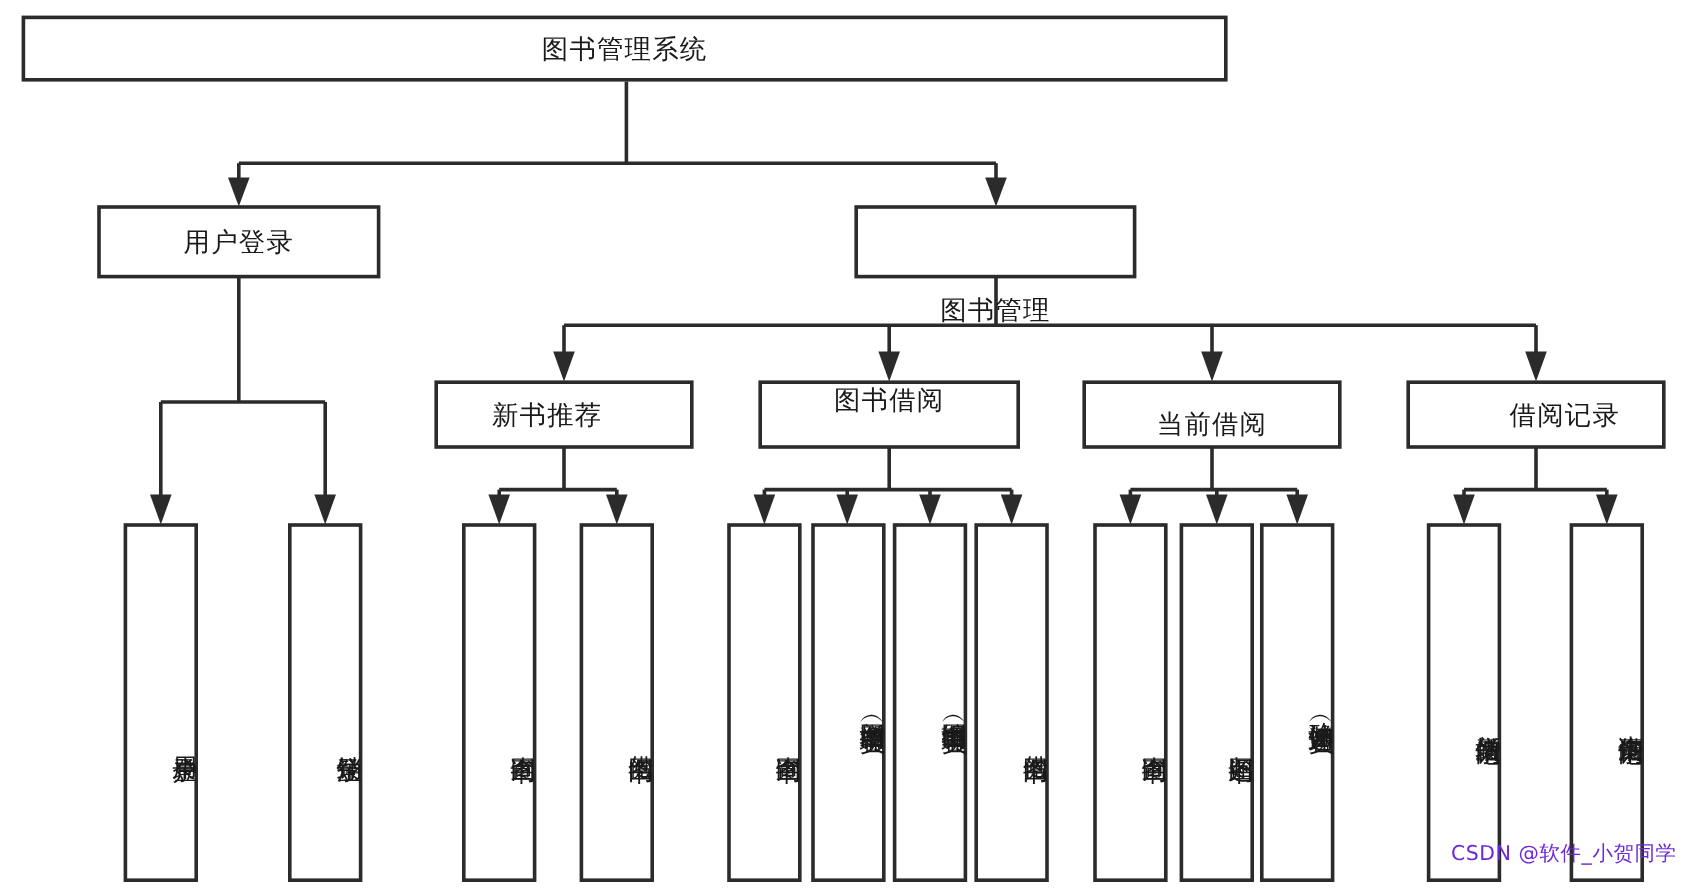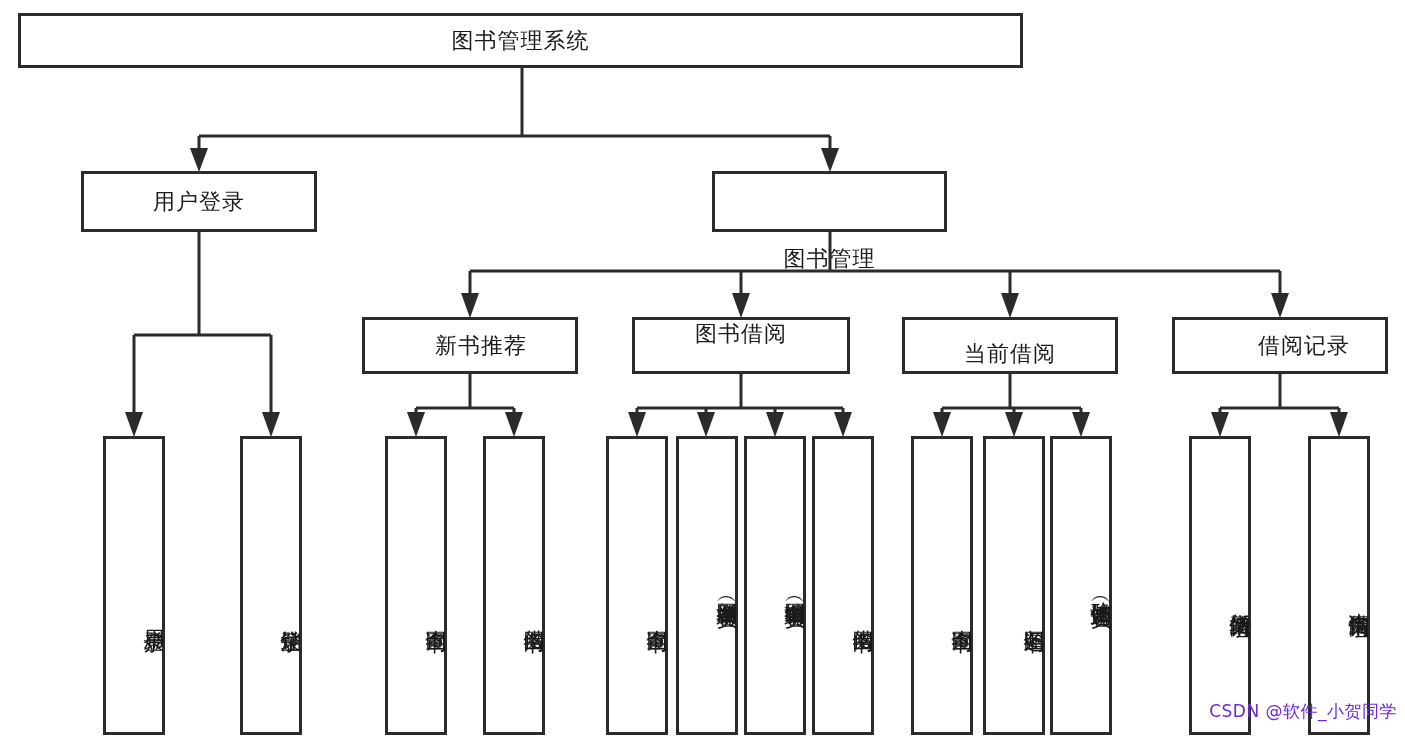--- a/index.html
+++ b/index.html
@@ -207,21 +207,21 @@
       <rect class="node-rect" x="1309.5" y="437.5" width="59" height="296"></rect>
     </g>
 
   </svg>
 
   <div class="hlabel-box" style="left:18px; top:13px; width:1005px; height:55px;">图书管理系统</div>
 
   <div class="hlabel-box" style="left:81px; top:171px; width:236px; height:61px;">用户登录</div>
   <div class="hlabel-box" style="left:712px; top:189px; width:235px; height:61px;margin-top:39px;">图书管理</div>
 
-  <div class="hlabel-box" style="left:373px; top:317px; width:216px; height:57px;">新书推荐</div>
+  <div class="hlabel-box" style="left:348px; top:317px; width:216px; height:57px;">新书推荐</div>
   <div class="hlabel-box" style="left:632px; top:305px; width:218px; height:57px;">图书借阅</div>
   <div class="hlabel-box" style="left:902px; top:317px; width:216px; height:73px;">当前借阅</div>
   <div class="hlabel-box" style="left:1172px; top:317px; width:216px; height:57px;margin-left:24px;">借阅记录</div>
 
   <div class="vlabel-box" style="left:103px; top:500px; width:62px; height:230px;">用户登录</div>
   <div class="vlabel-box" style="left:240px; top:500px; width:62px; height:230px;">注销登录</div>
 
   <div class="vlabel-box" style="left:385px; top:500px; width:62px; height:230px;">查询图书</div>
   <div class="vlabel-box" style="left:483px; top:500px; width:62px; height:230px;">借阅图书</div>
 

